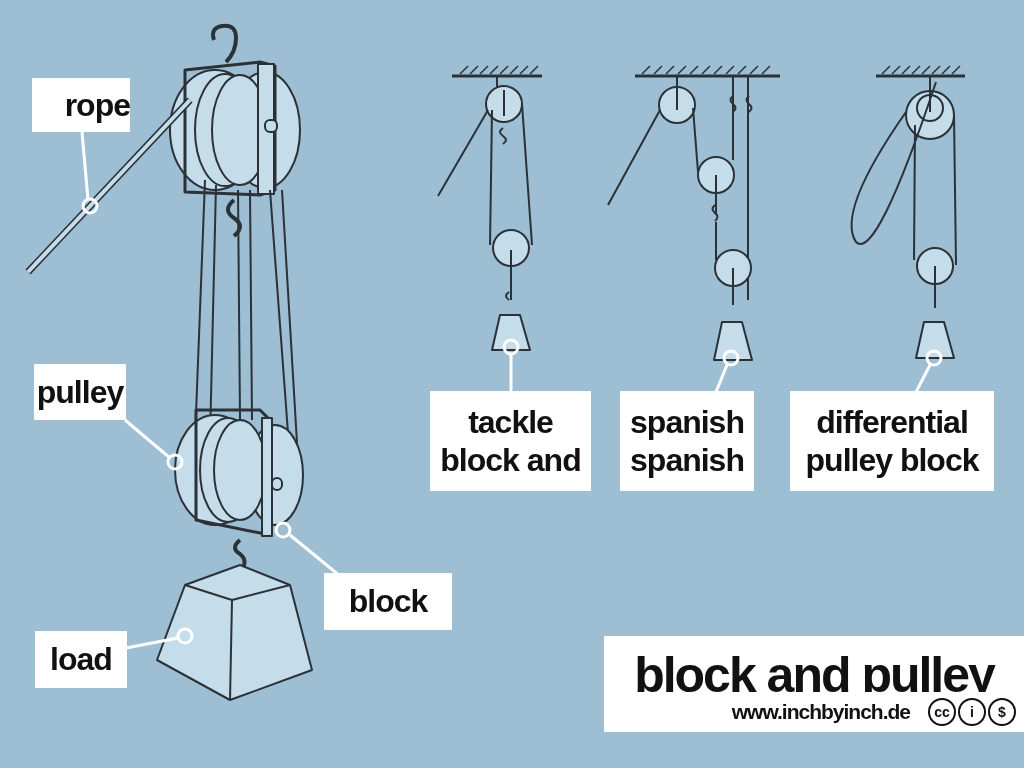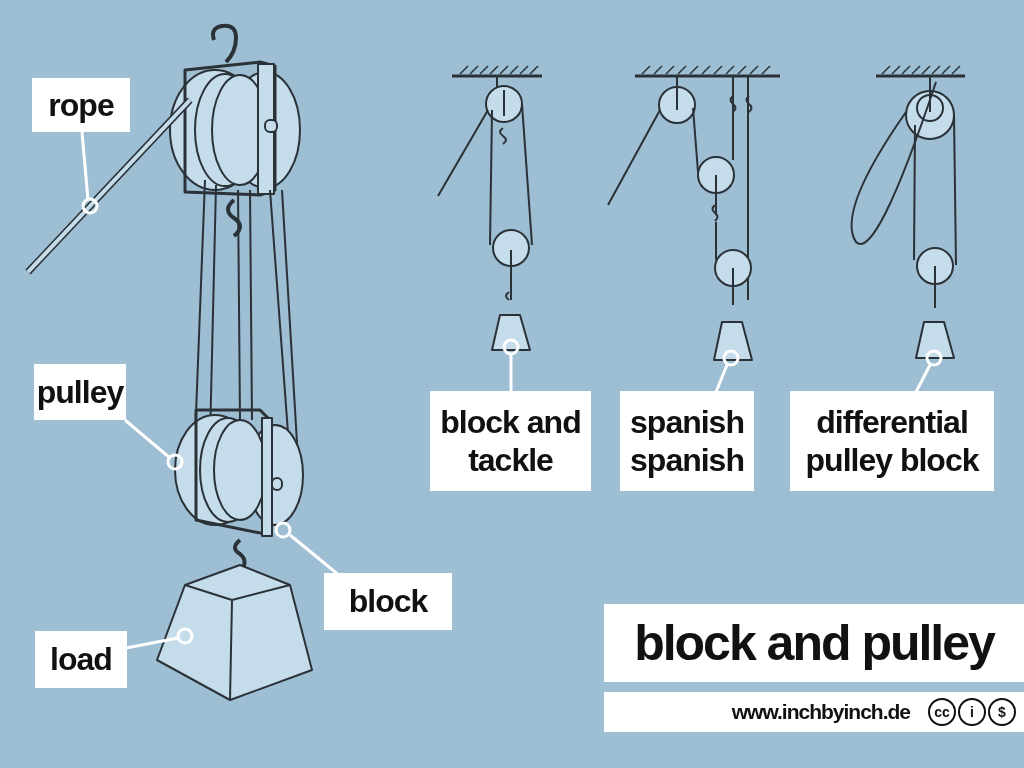--- a/index.html
+++ b/index.html
@@ -2,21 +2,21 @@
 <html><head>
 <meta charset="utf-8">
 <style>
   html, body { margin: 0; padding: 0; }
   body { width: 1024px; height: 768px; background: #9ebed3; position: relative; overflow: hidden; font-family: "Liberation Sans", sans-serif; }
   .label { position: absolute; background: #fff; color: #111; font-family: "Liberation Sans", sans-serif; font-weight: bold; display: flex; align-items: center; justify-content: center; text-align: center; letter-spacing: -1px; transform-origin: center; }
   .label span { display: block; }
   .small { font-size: 32px; }
   .multi { font-size: 32px; line-height: 38px; flex-direction: column; }
   svg.art { position: absolute; left: 0; top: 0; }
-  .title-box { position: absolute; left: 604px; top: 604px; width: 420px; height: 78px; background: #fff; display: flex; align-items: center; justify-content: center; }
+  .title-box { position: absolute; left: 604px; top: 636px; width: 420px; height: 78px; background: #fff; display: flex; align-items: center; justify-content: center; }
   .title-box span { font-size: 50px; font-weight: bold; letter-spacing: -2px; color: #111; }
   .footer-box { position: absolute; left: 604px; top: 692px; width: 420px; height: 40px; background: #fff; display: flex; align-items: center; justify-content: flex-end; padding-right: 8px; box-sizing: border-box; padding-left: 40px; }
   .footer-box .url { font-size: 21px; font-weight: bold; letter-spacing: -1px; color: #111; margin-right: 18px; }
   .cc { display: inline-flex; gap: 2px; }
   .cc-icon { width: 28px; height: 28px; border: 2.5px solid #111; border-radius: 50%; box-sizing: border-box; display: inline-flex; align-items: center; justify-content: center; font-size: 14px; font-weight: bold; color: #111; }
 </style>
 </head>
 <body>
 
 <svg class="art" width="1024" height="768" viewBox="0 0 1024 768">
@@ -103,36 +103,36 @@
     <circle cx="185" cy="636" r="7"></circle>
     <line x1="511" y1="392" x2="511" y2="353"></line>
     <circle cx="511" cy="347" r="7"></circle>
     <line x1="716" y1="392" x2="727" y2="365"></line>
     <circle cx="731" cy="358" r="7"></circle>
     <line x1="916" y1="392" x2="930" y2="365"></line>
     <circle cx="934" cy="358" r="7"></circle>
   </g>
 </svg>
 
-<div class="label small" style="left:32px;top:78px;width:98px;height:54px;">
+<div class="label small" style="left:32px;top:78px;width:98px;height:54px;justify-content:flex-end;">
     <span>rope</span>
   </div>
 <div class="label small" style="left:34px;top:364px;width:92px;height:56px;">
     <span>pulley</span>
   </div>
 <div class="label small" style="left:324px;top:573px;width:128px;height:57px;">
     <span>block</span>
   </div>
 <div class="label small" style="left:35px;top:631px;width:92px;height:57px;">
     <span>load</span>
   </div>
 
 <div class="label multi" style="left:430px;top:391px;width:161px;height:100px;">
+  <span>tackle</span>
   <span>block and</span>
-  <span>tackle</span>
 </div>
 <div class="label multi" style="left:620px;top:391px;width:134px;height:100px;">
   <span>spanish</span>
   <span>spanish</span>
 </div>
 <div class="label multi" style="left:790px;top:391px;width:204px;height:100px;">
   <span>differential</span>
   <span>pulley block</span>
 </div>
 

